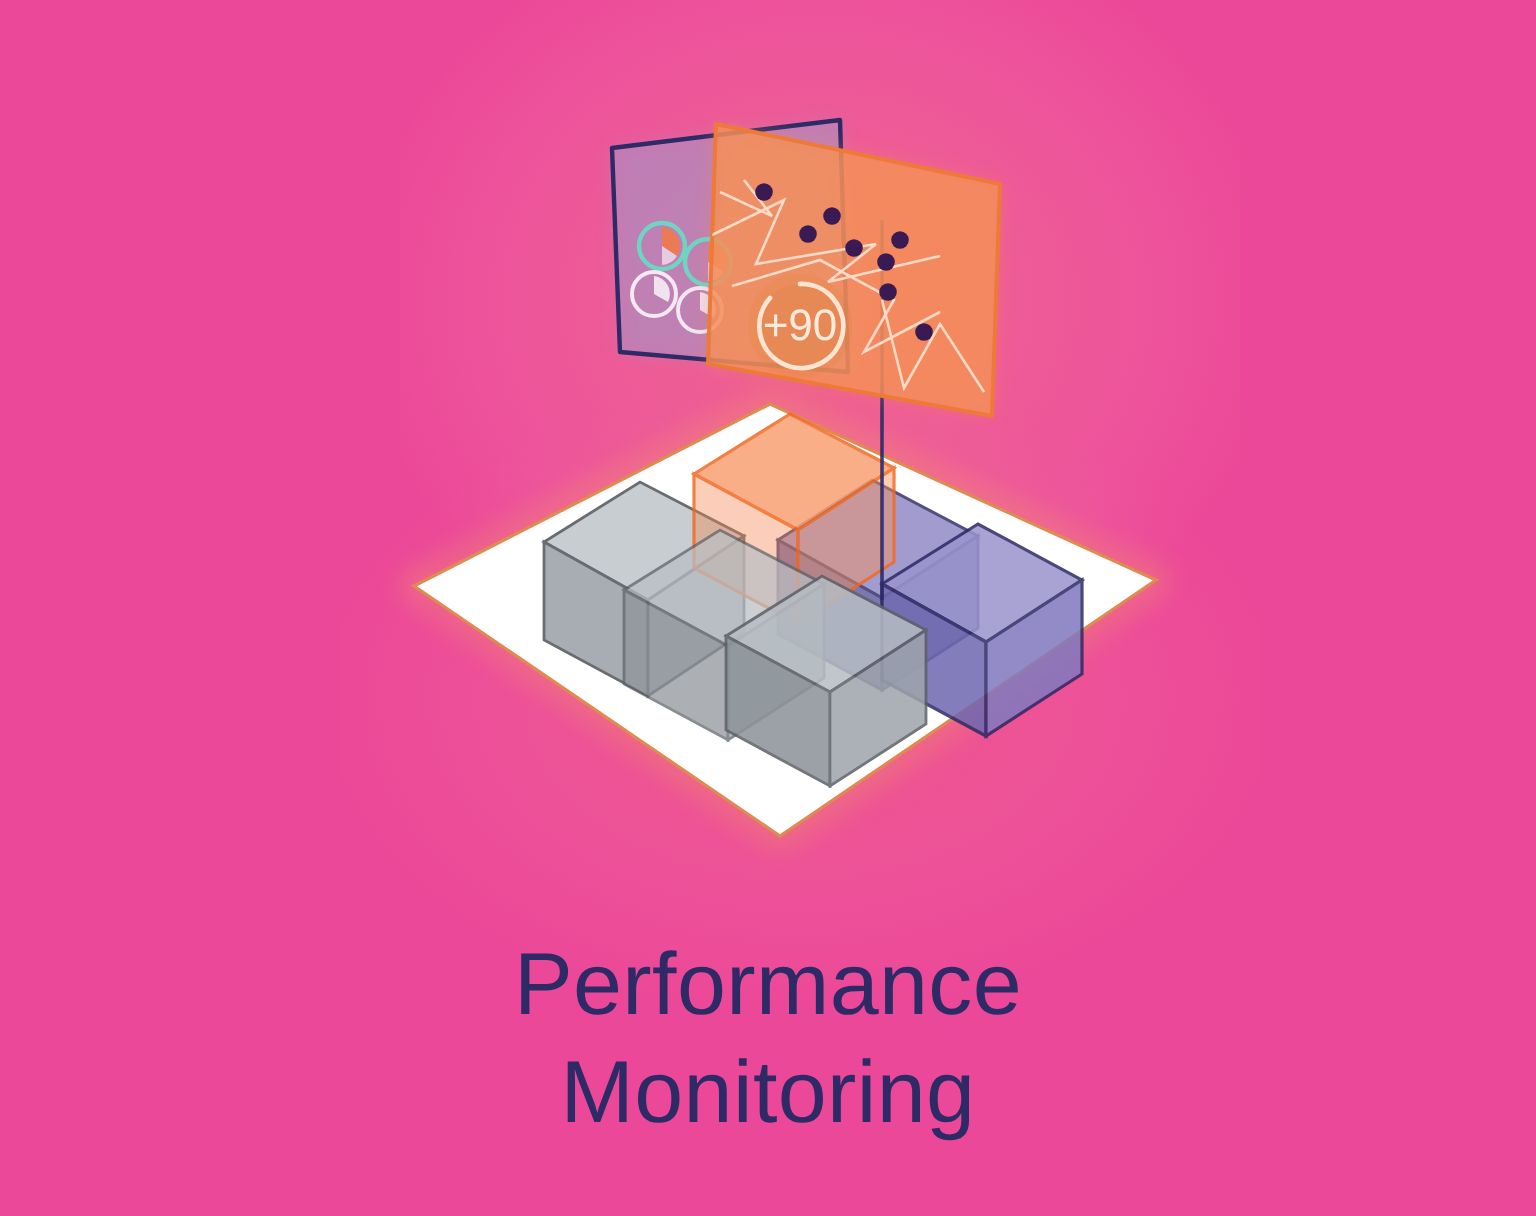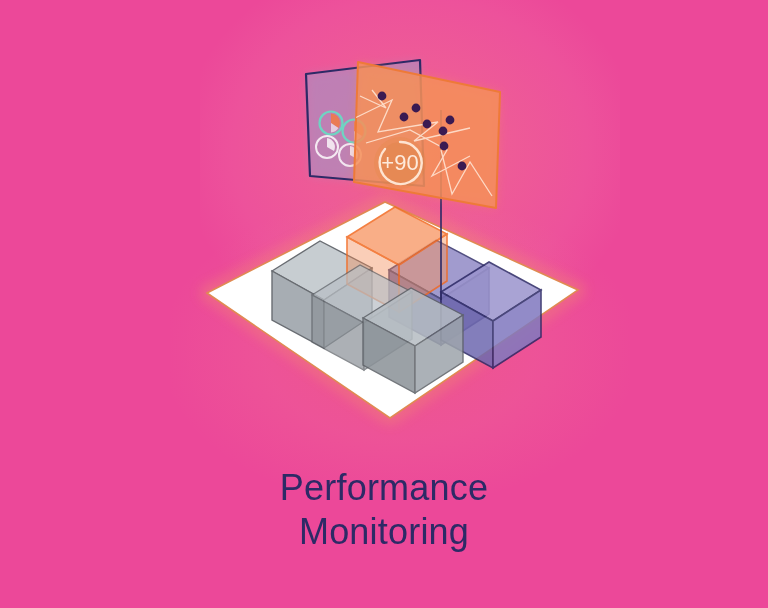--- a/index.html
+++ b/index.html
@@ -56,21 +56,21 @@
     height: 460px;
   }
 
   #caption {
     position: absolute;
     left: 0;
     right: 0;
     top: 466px;
     text-align: center;
     line-height: 1.22;
-    font-size: 36px;
+    font-size: 44px;
     font-weight: 400;
     letter-spacing: 0.2px;
     color: #2d2a66;
     font-family: "Liberation Sans", sans-serif;
   }
   #caption .l2 { display: block; }
 </style>
 </head>
 <body>
 

